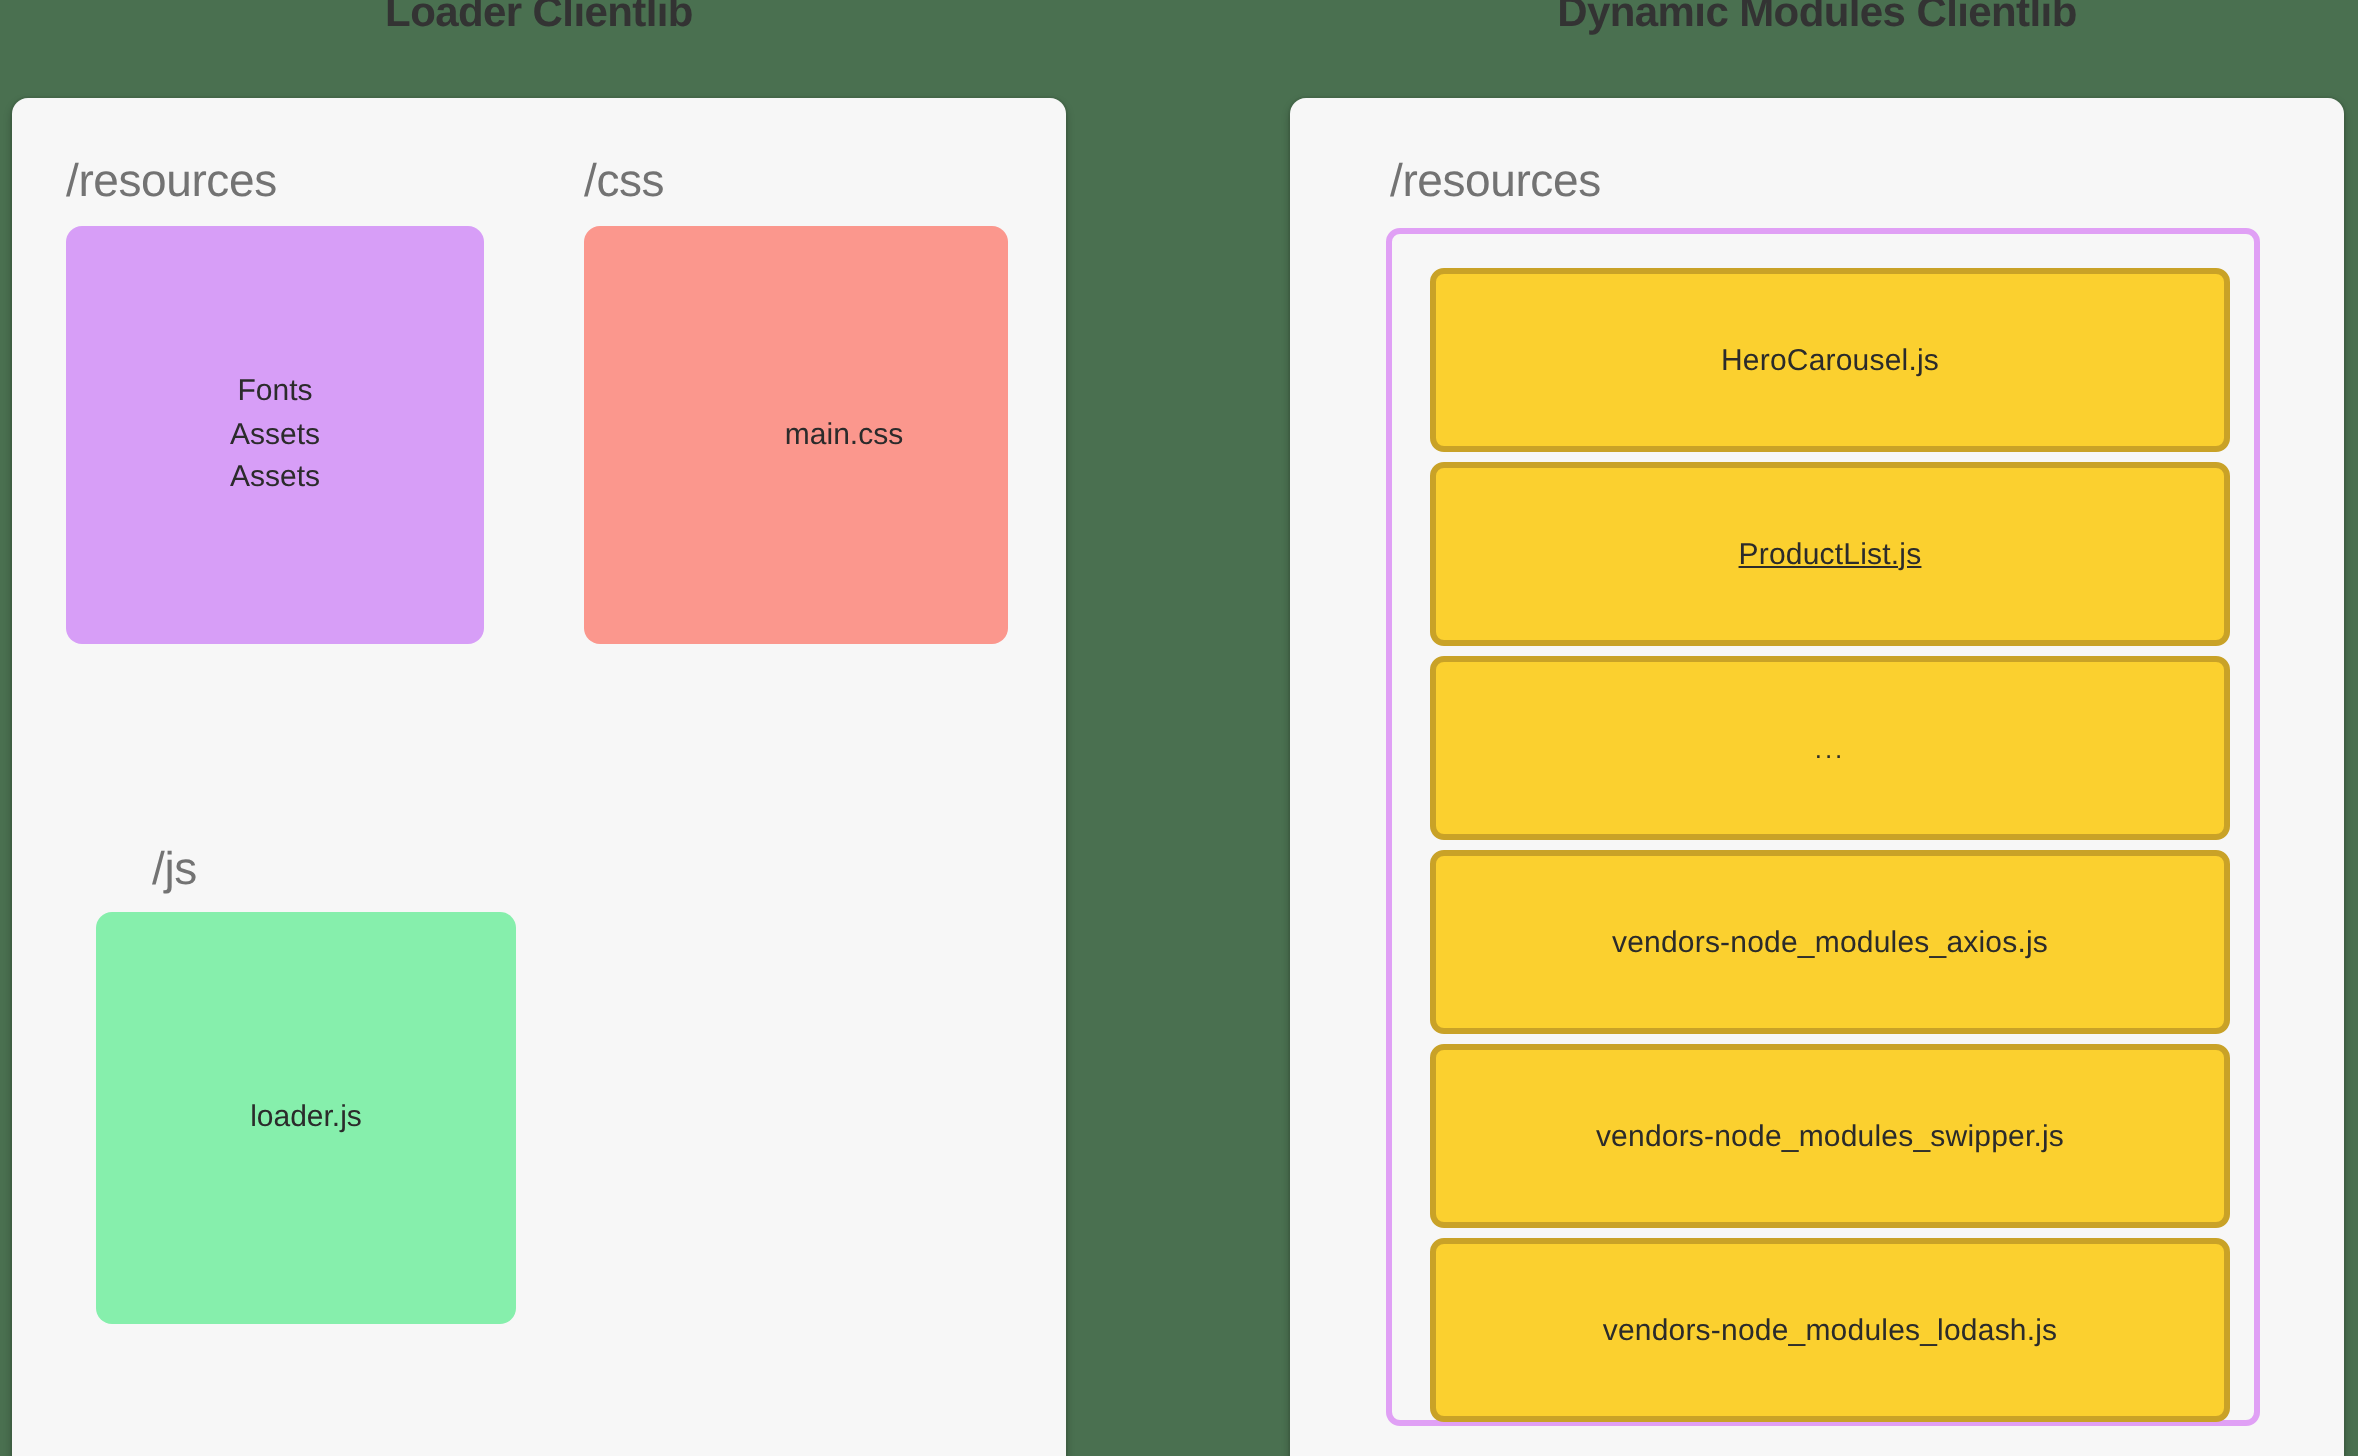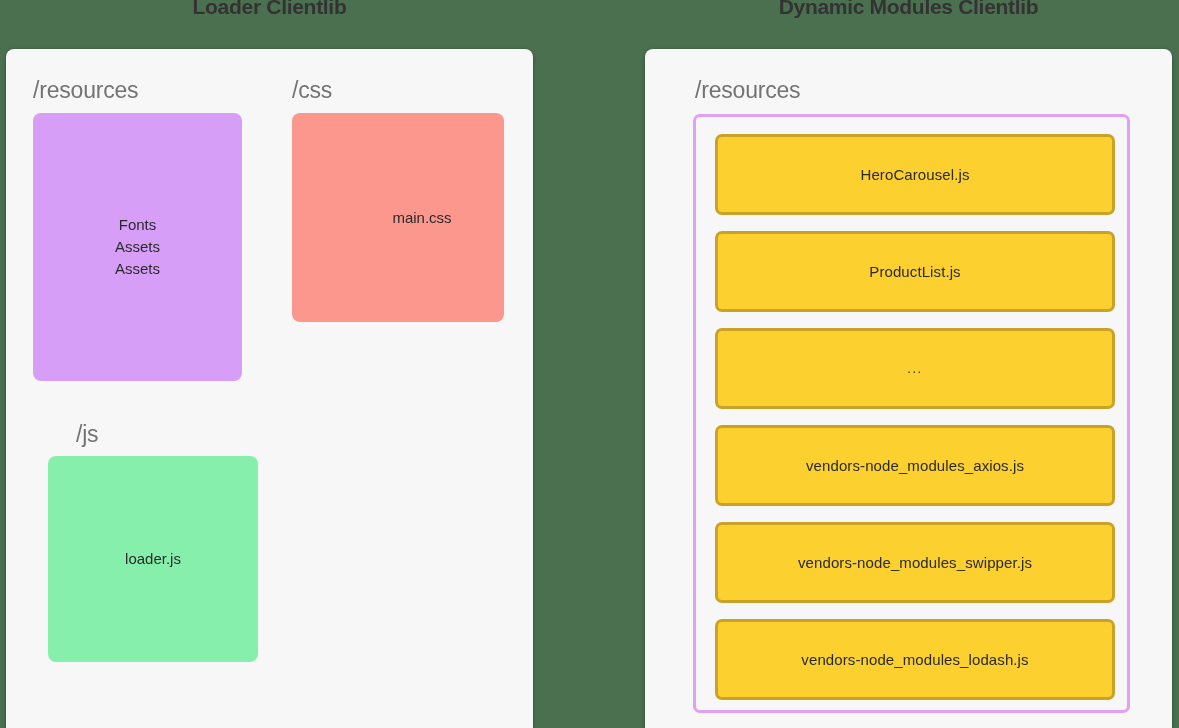--- a/index.html
+++ b/index.html
@@ -69,21 +69,21 @@
   }
   .asset-box .lines { display: block; }
   .asset-box .lines span { display: block; }
 
   .fill-purple { background: #d79ef7; }
   .fill-salmon { background: #fb978d; }
   .fill-yellow { background: #86efac; }
 
   
   #label-resources-left { left: 33px;  top: 77px; }
-  #box-fonts-images     { left: 33px;  top: 113px; width: 209px; height: 268px; }
+  #box-fonts-images     { left: 33px;  top: 113px; width: 209px; height: 209px; }
 
   #label-css            { left: 292px; top: 77px; }
   #box-main-css         { left: 292px; top: 113px; width: 212px; height: 209px; }
 
   #label-js             { left: 48px;  top: 415px; }
   #box-loader-js        { left: 48px;  top: 456px; width: 210px; height: 206px; }
 
   
   #label-resources-right { left: 695px; top: 77px; }
 
@@ -96,21 +96,21 @@
     border: 3px solid #e0a0f5;
     border-radius: 7px;
     background: transparent;
     padding: 10px 12px;
   }
 
   .module-box {
     position: absolute;
     left: 712px;
     width: 400px;
-    height: 81px;
+    height: 92px;
     background: #fbd02f;
     border: 3px solid #c9a227;
     border-radius: 7px;
     display: flex;
     align-items: center;
     justify-content: center;
     font-size: 15px;
     color: #2b2b2b;
     letter-spacing: 0.1px;
   }
@@ -147,21 +147,21 @@
   </div>
 
   <div class="panel" id="panel-right">
 
     <div class="folder-label" id="label-resources-right" style="left:50px; top:28px;">/resources</div>
 
     <div id="module-group" style="left:48px; top:65px;">
 
       <div class="module-box" style="left: 19px; top: 17px; position: absolute;">HeroCarousel.js</div>
 
-      <div class="module-box" style="left: 19px; top: 114px; position: absolute;">ProductList.js</div>
+      <div class="module-box" style="left: 19px; top: 114px; position: absolute; text-decoration: underline;">ProductList.js</div>
 
       <div class="module-box is-ellipsis" style="left: 19px; top: 211px; position: absolute;">...</div>
 
       <div class="module-box" style="left: 19px; top: 308px; position: absolute;">vendors-node_modules_axios.js</div>
 
       <div class="module-box" style="left: 19px; top: 502px; position: absolute;">vendors-node_modules_lodash.js</div>
 
       <div class="module-box" style="left: 19px; top: 405px; position: absolute;">vendors-node_modules_swipper.js</div>
     </div>
   </div>

